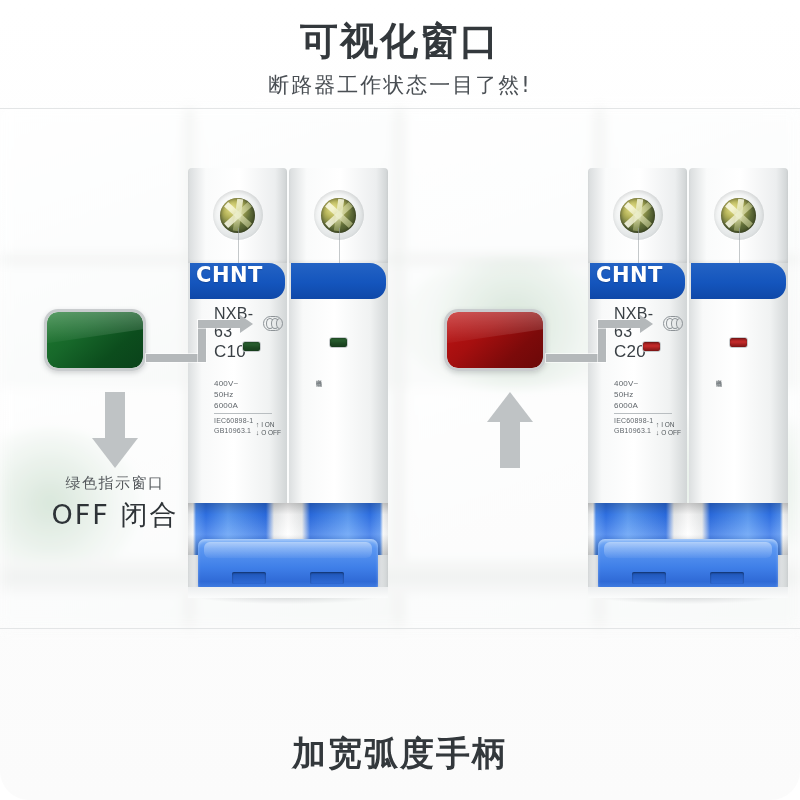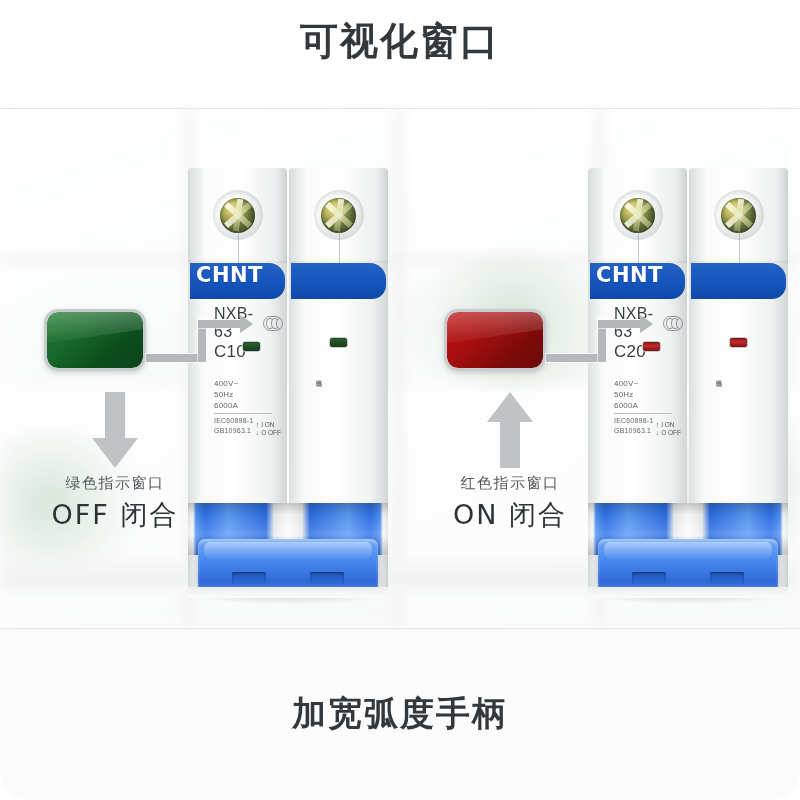--- a/index.html
+++ b/index.html
@@ -64,21 +64,21 @@
     letter-spacing: 2px;
   }
   .heading-sub {
     font-family: "DejaVu Sans", "Liberation Sans", sans-serif;
     color: #4a4f54;
     letter-spacing: 2px;
   }
   #top-heading { top: 18px; }
   #top-heading .heading-main { font-size: 38px; line-height: 46px; }
   #top-heading .heading-sub { font-size: 21px; line-height: 30px; margin-top: 6px; }
-  #bottom-heading { top: 692px; }
+  #bottom-heading { top: 732px; }
   #bottom-heading .heading-main { font-size: 34px; line-height: 42px; }
   #bottom-heading .heading-sub { font-size: 21px; line-height: 30px; margin-top: 5px; }
 
   
   .breaker {
     position: absolute;
     width: 200px; height: 430px;
   }
   .bk-shadow {
     position: absolute;
@@ -388,20 +388,21 @@
     <div class="bg-green-blob" style="left:398px; top:150px; width:230px; height:130px;"></div>
     <div class="bg-green-blob" style="left:640px; top:300px; width:190px; height:150px;"></div>
     <div class="bg-sill" style="top:452px; height:34px;"></div>
   </div>
 
   <div class="divider" style="top:108px;"></div>
   <div class="divider" style="top:628px;"></div>
 
   <div class="heading-block" id="top-heading">
     <div class="heading-main">可视化窗口</div>
+    <div class="heading-sub">断路器工作状态一目了然!</div>
   </div>
 
   <div class="breaker" style="left:188px; top:168px;">
     <div class="bk-shadow"></div>
 
     <div class="pole left-pole">
       <div class="term-block term-top">
         <div class="screw-well">
           <div class="screw">
               <div class="cross2"></div>
@@ -609,22 +610,18 @@
     <div class="seg" style="left:52px; top:0px; width:8px; height:42px;"></div>
     <div class="seg" style="left:52px; top:0px; width:44px; height:8px;"></div>
     <div class="head" style="left:94px; top:-5px;"></div>
   </div>
 
   <div class="dir-arrow up" style="left:487px; top:392px;">
     <div class="head"></div>
       <div class="shaft"></div>
   </div>
 
-  <div class="caption" style="left:390px; top:474px;">
-    <div class="cap-sub">红色指示窗口</div>
-    <div class="cap-main">ON 闭合</div>
-  </div>
 
   <div class="heading-block" id="bottom-heading">
     <div class="heading-main">加宽弧度手柄</div>
   </div>
 
 </div>
 
 </body></html>

